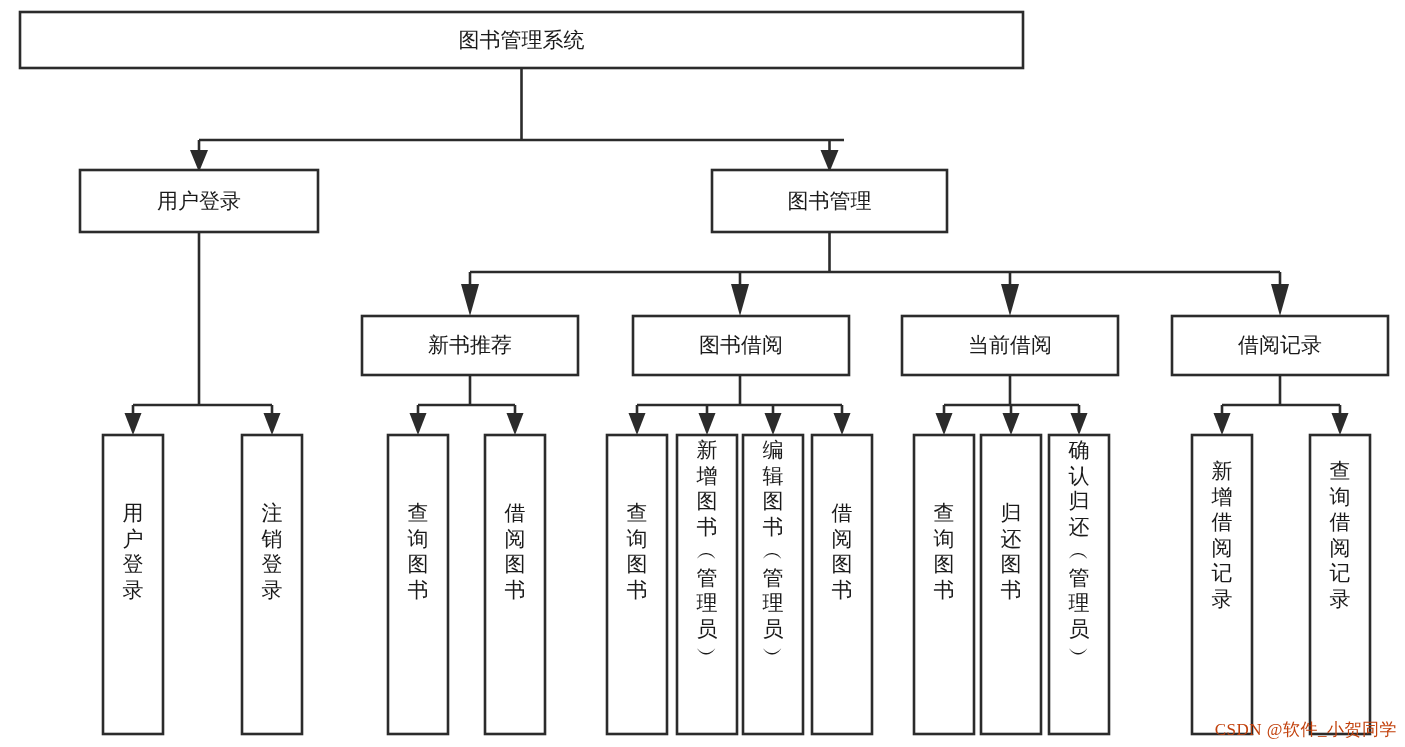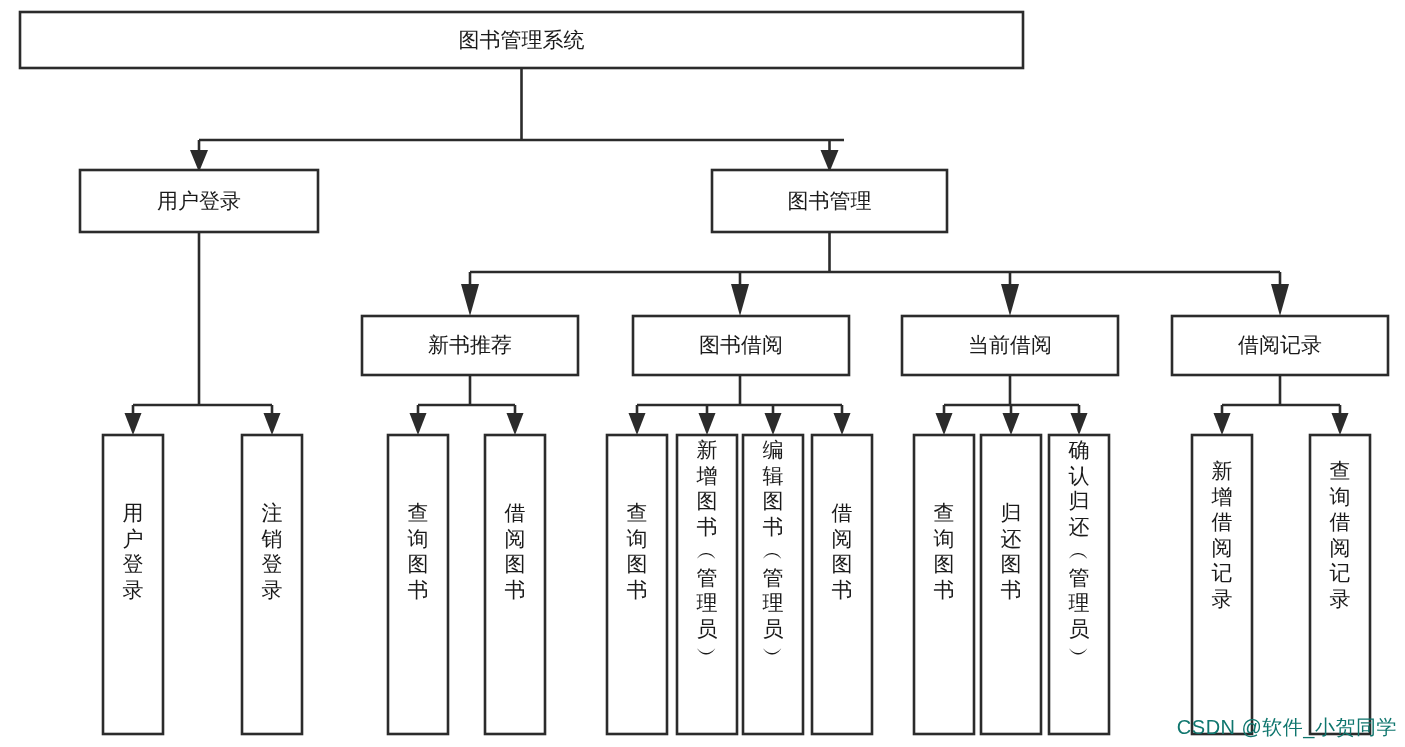--- a/index.html
+++ b/index.html
@@ -51,23 +51,23 @@
   .node-label-vertical {
     fill: #1a1a1a;
     font-family: "DejaVu Sans", "Liberation Sans", sans-serif;
     font-size: 21px;
     text-anchor: middle;
   }
   .watermark {
     position: absolute;
     right: 8px;
     bottom: 6px;
-    font-family: Liberation Sans, sans-serif;
-    font-size: 20px;
-    color: #0f766e;
+    font-family: Liberation Serif, serif;
+    font-size: 17px;
+    color: #c2410c;
     white-space: nowrap;
     letter-spacing: 0.5px;
     user-select: none;
   }
 </style>
 </head>
 <body>
 
 <div id="diagram-root">
 

